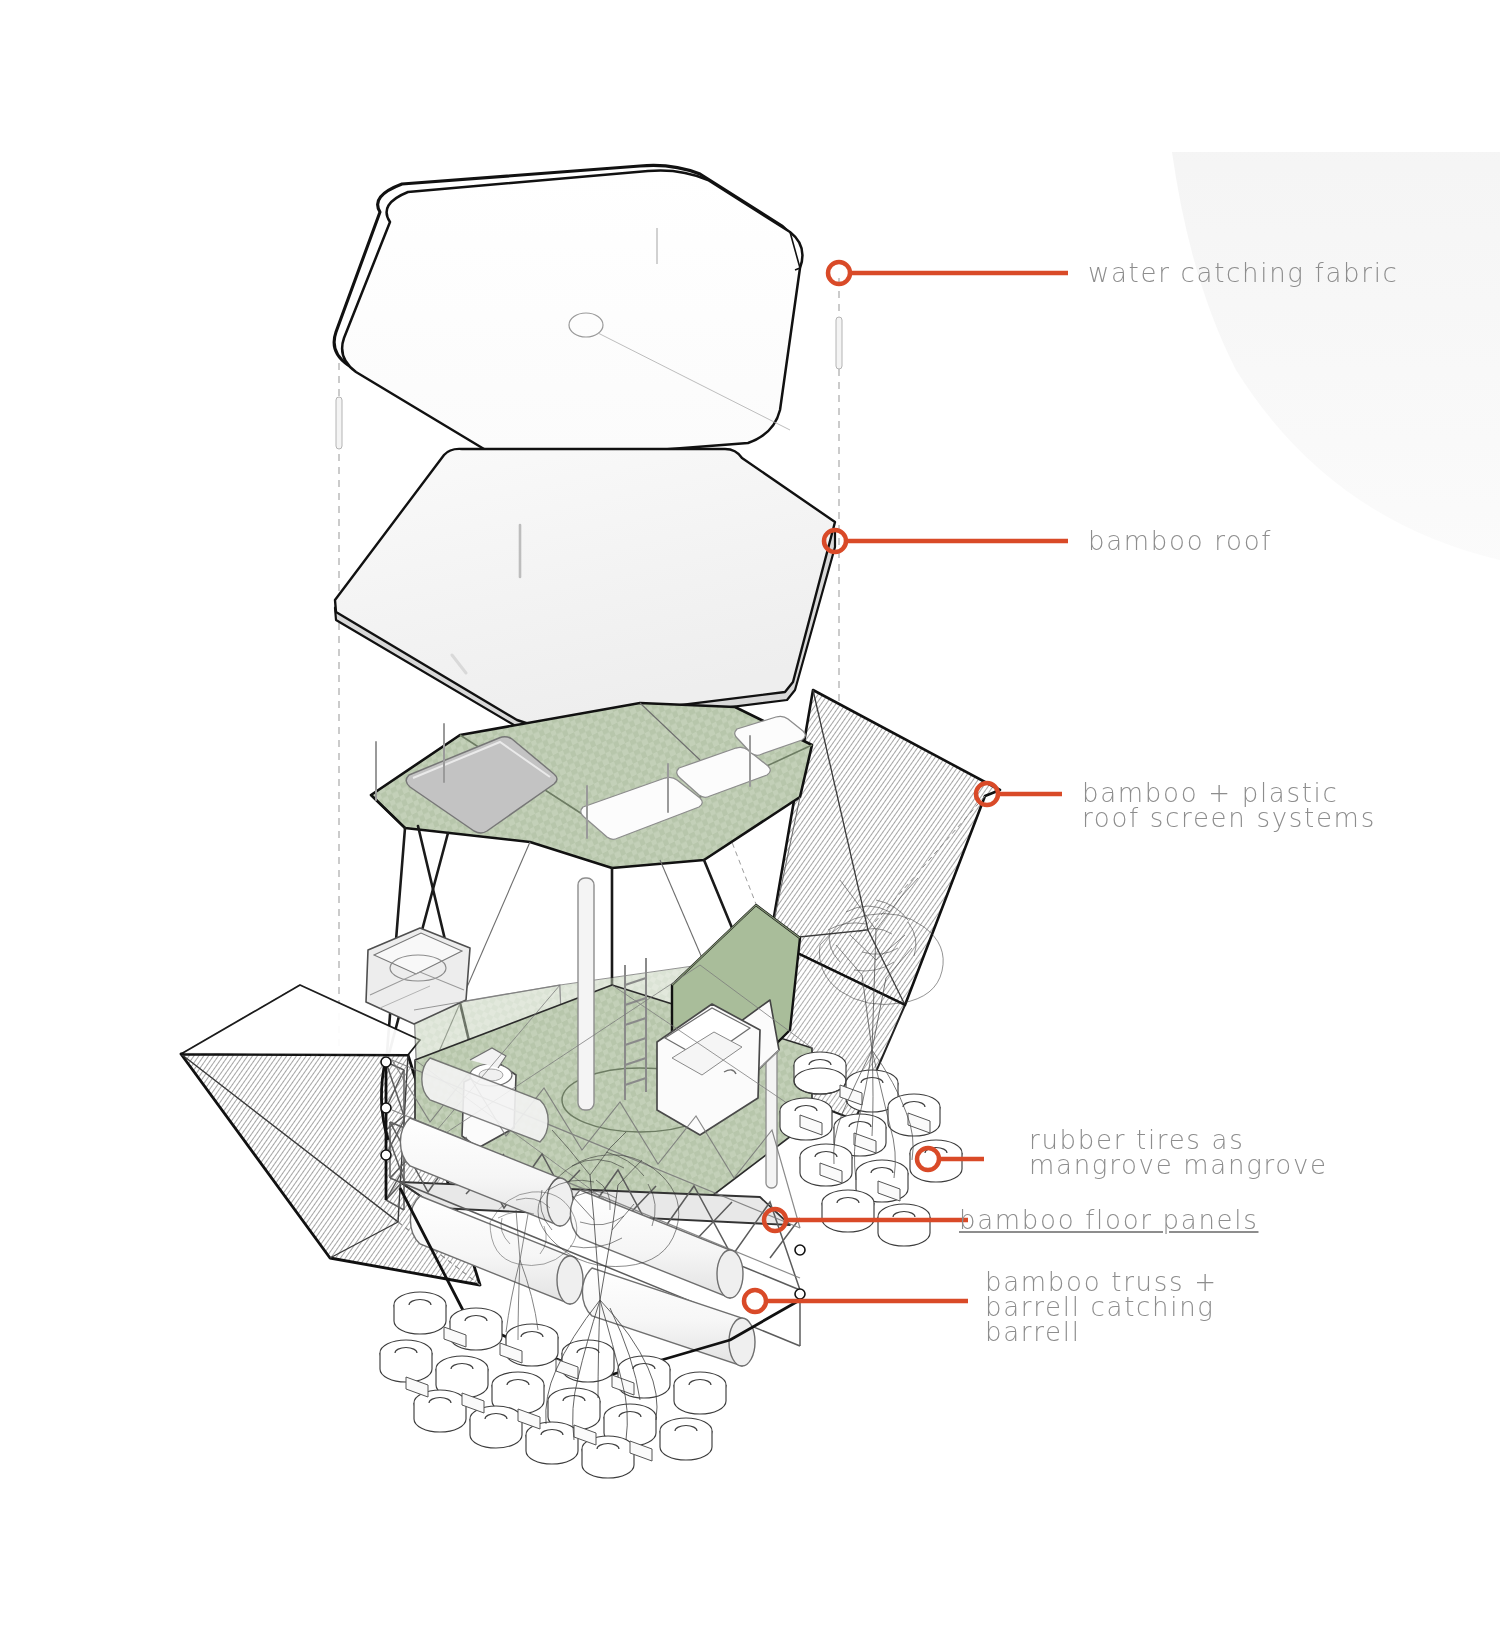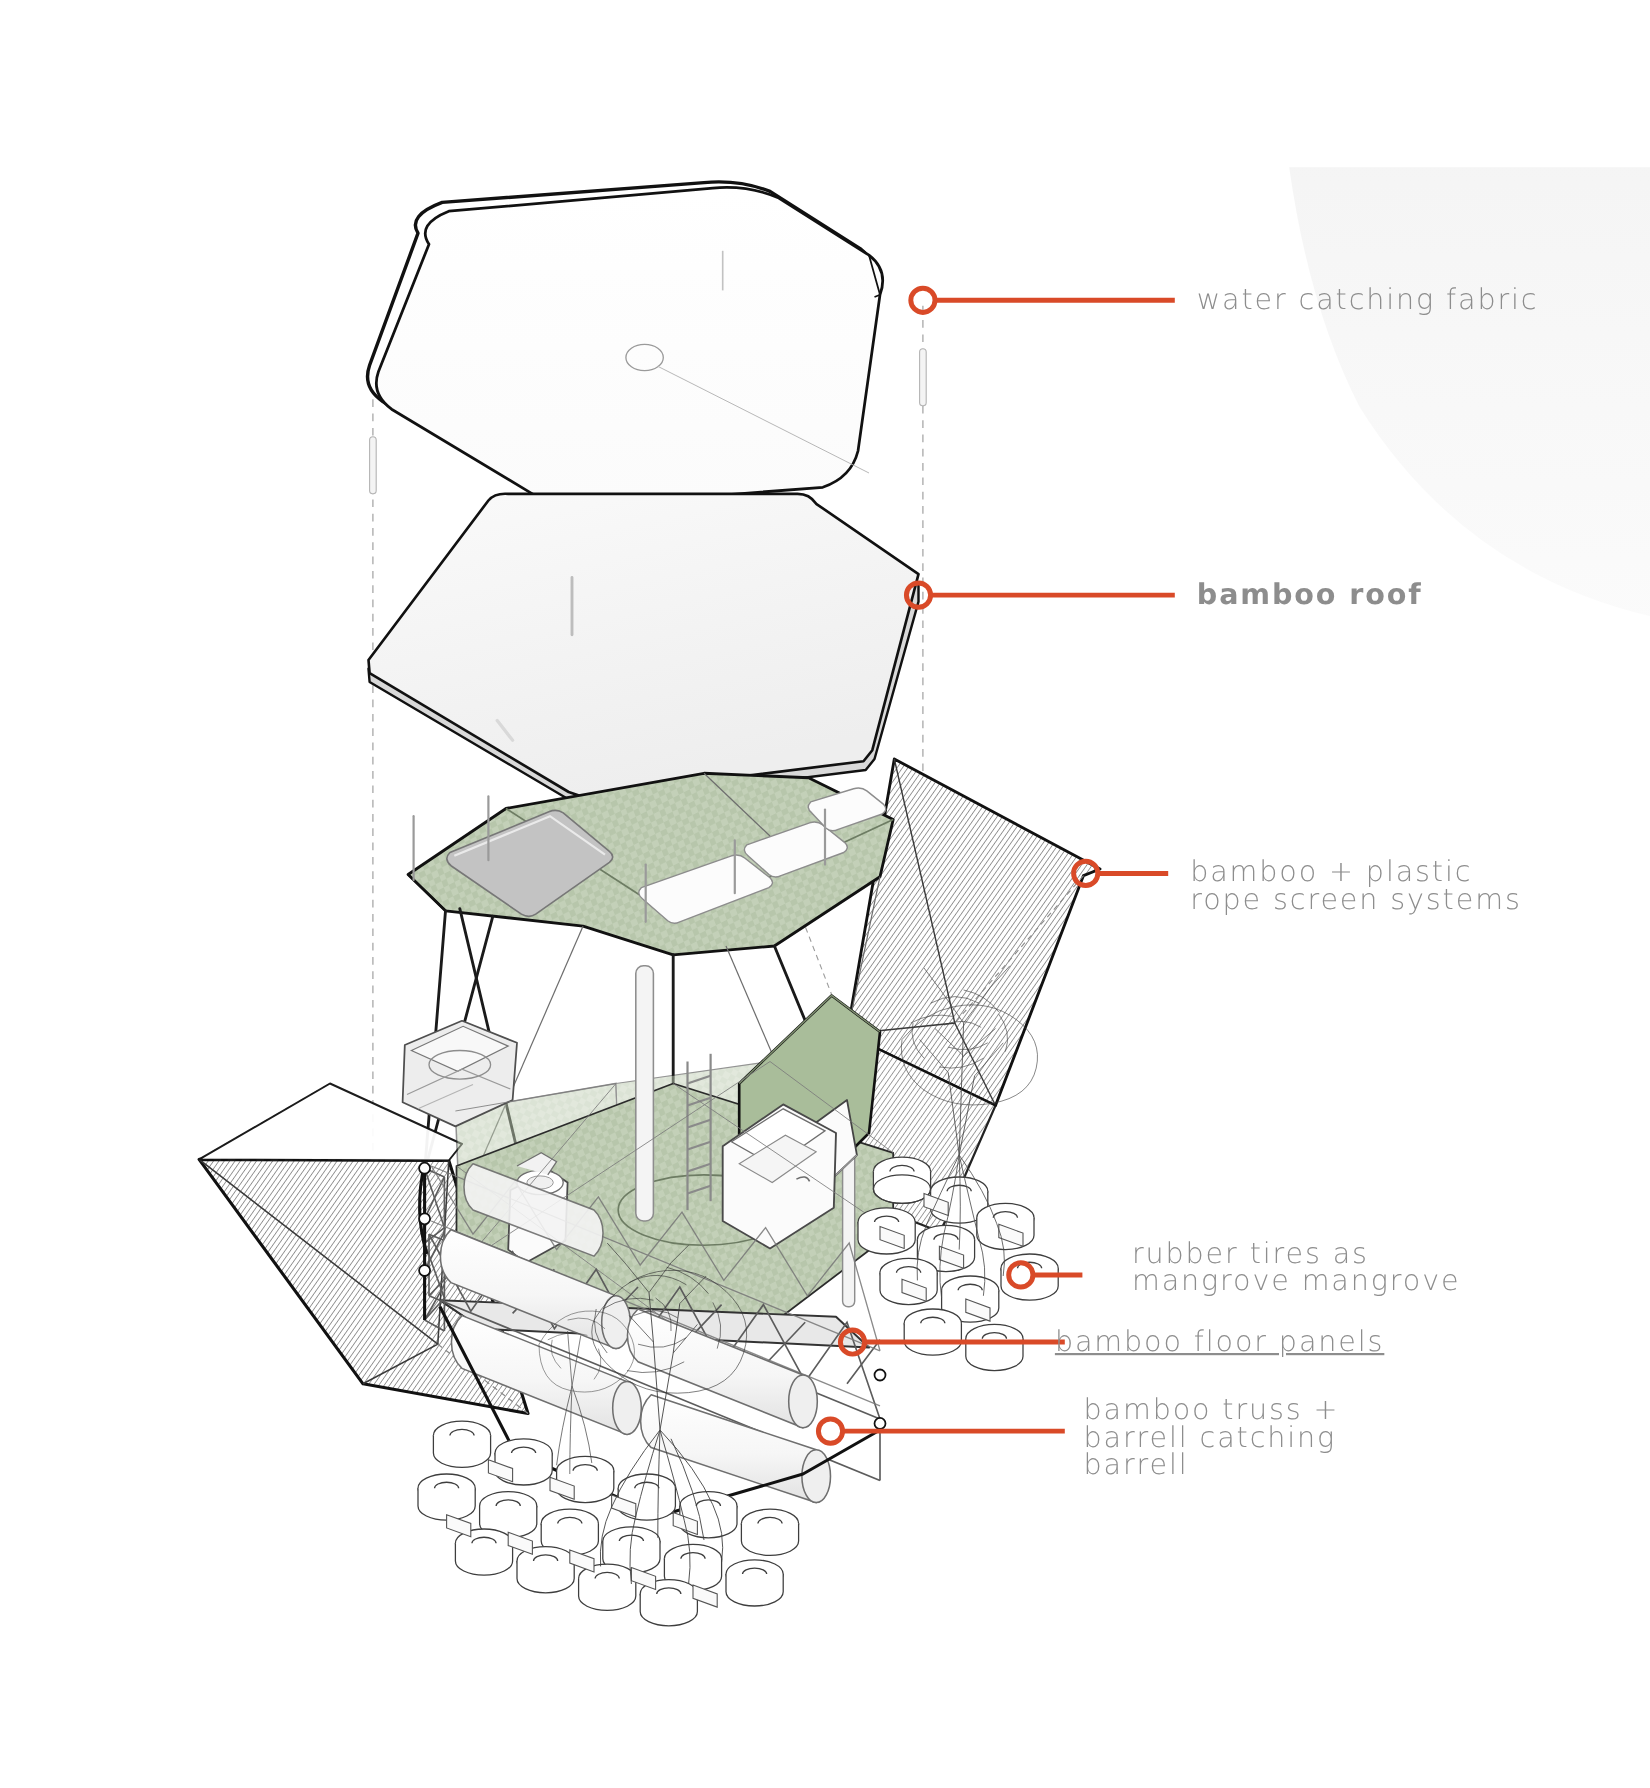--- a/index.html
+++ b/index.html
@@ -538,20 +538,20 @@
           <line x1="786" y1="1220" x2="968" y2="1220" stroke="#D94A28" stroke-width="4.5"></line>
           <circle cx="775" cy="1220" r="11" fill="none" stroke="#D94A28" stroke-width="4.5"></circle>
           <line x1="766" y1="1301" x2="968" y2="1301" stroke="#D94A28" stroke-width="4.5"></line>
           <circle cx="755" cy="1301" r="11" fill="none" stroke="#D94A28" stroke-width="4.5"></circle>
         </g>
   </g>
 </svg>
 
 <div id="labels">
       <div class="lbl" style="left: 1088px; top: 261px;"><span class="lbl-line2">water catching fabric</span></div>
-      <div class="lbl" style="left: 1088px; top: 529px; font-weight: bold;"><span class="lbl-line2">bamboo roof</span></div>
-      <div class="lbl" style="left: 1082px; top: 763px; margin-top: 18px;"><span class="lbl-line2">bamboo + plastic</span><span class="lbl-line2">rope screen systems</span></div>
+      <div class="lbl" style="left: 1088px; top: 529px;"><span class="lbl-line2">bamboo roof</span></div>
+      <div class="lbl" style="left: 1082px; top: 763px; margin-top: 18px;"><span class="lbl-line2">bamboo + plastic</span><span class="lbl-line2">roof screen systems</span></div>
       <div class="lbl" style="left: 1000px; top: 1128px; margin-left: 29px;"><span class="lbl-line2">rubber tires as</span><span class="lbl-line2">mangrove mangrove</span></div>
       <div class="lbl" style="left: 959px; top: 1208px; text-decoration: underline;"><span class="lbl-line2">bamboo floor panels</span></div>
       <div class="lbl" style="left: 985px; top: 1270px;"><span class="lbl-line2">bamboo truss +</span><span class="lbl-line2">barrell catching</span><span class="lbl-line2">barrell</span></div>
     </div>
 
 </div>
 
 </body></html>

